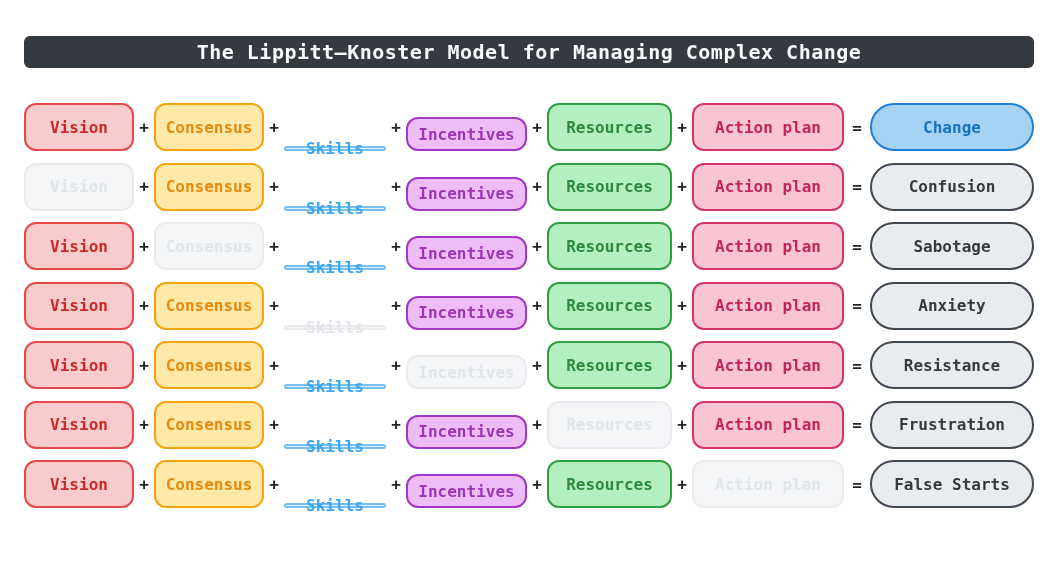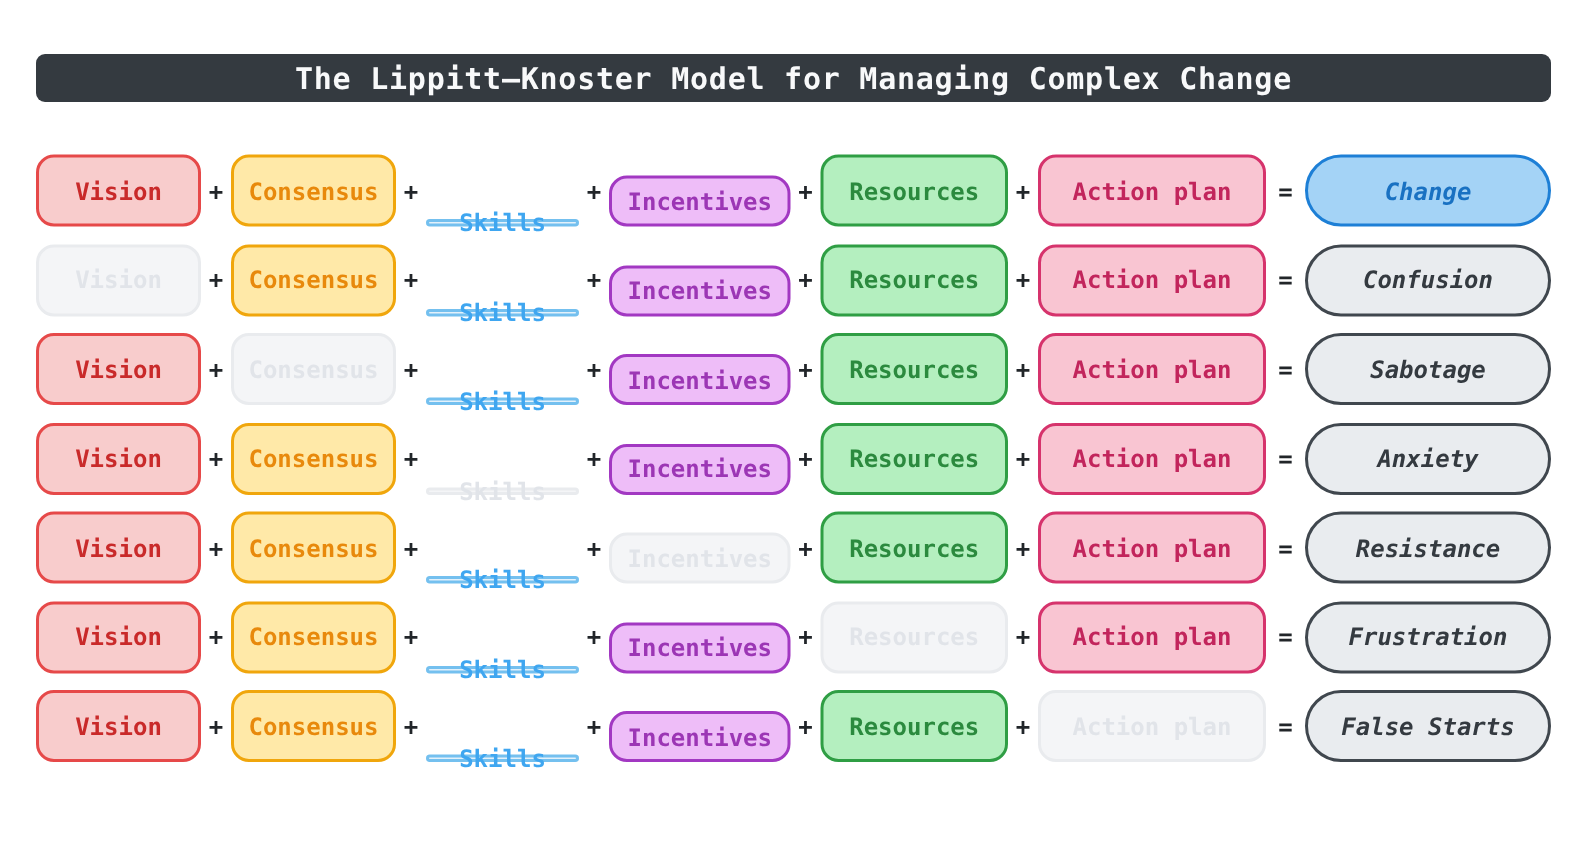--- a/index.html
+++ b/index.html
@@ -64,21 +64,21 @@
     color: #212529;
   }
   .op-eq { width: 20px; }
 
   .p-vision     { width: 110px; background: #f8cccc; border-color: #e64949; color: #c92a2a; }
   .p-consensus  { width: 110px; background: #ffe9a8; border-color: #f0a60c; color: #e8890c; }
   .p-skills     { width: 102px; background: #e3f1fb; border-color: #74c0ef; color: #3fa6f0; margin-top: 43px; }
   .p-incentives { width: 121px; background: #eebdf8; border-color: #a238c2; color: #9c36b5; margin-top: 14px; }
   .p-resources  { width: 125px; background: #b4efbf; border-color: #2f9e44; color: #2b8a3e; }
   .p-action     { width: 152px; background: #f9c5d2; border-color: #d6336c; color: #c2255c; }
-  .p-result     { width: 164px; background: #e9ecef; border-color: #40474e; color: #343a40; border-radius: 24px; font-style: italic; }
+  .p-result     { width: 164px; background: #e9ecef; border-color: #40474e; color: #343a40; border-radius: 24px; }
   .p-change     { background: #a4d3f6; border-color: #1d7fd6; color: #1971c2; }
   .off {
     background: #f4f5f7 !important;
     border-color: #e9ebee !important;
     color: #e1e4e9 !important;
   }
 </style>
 </head>
 <body>
 

